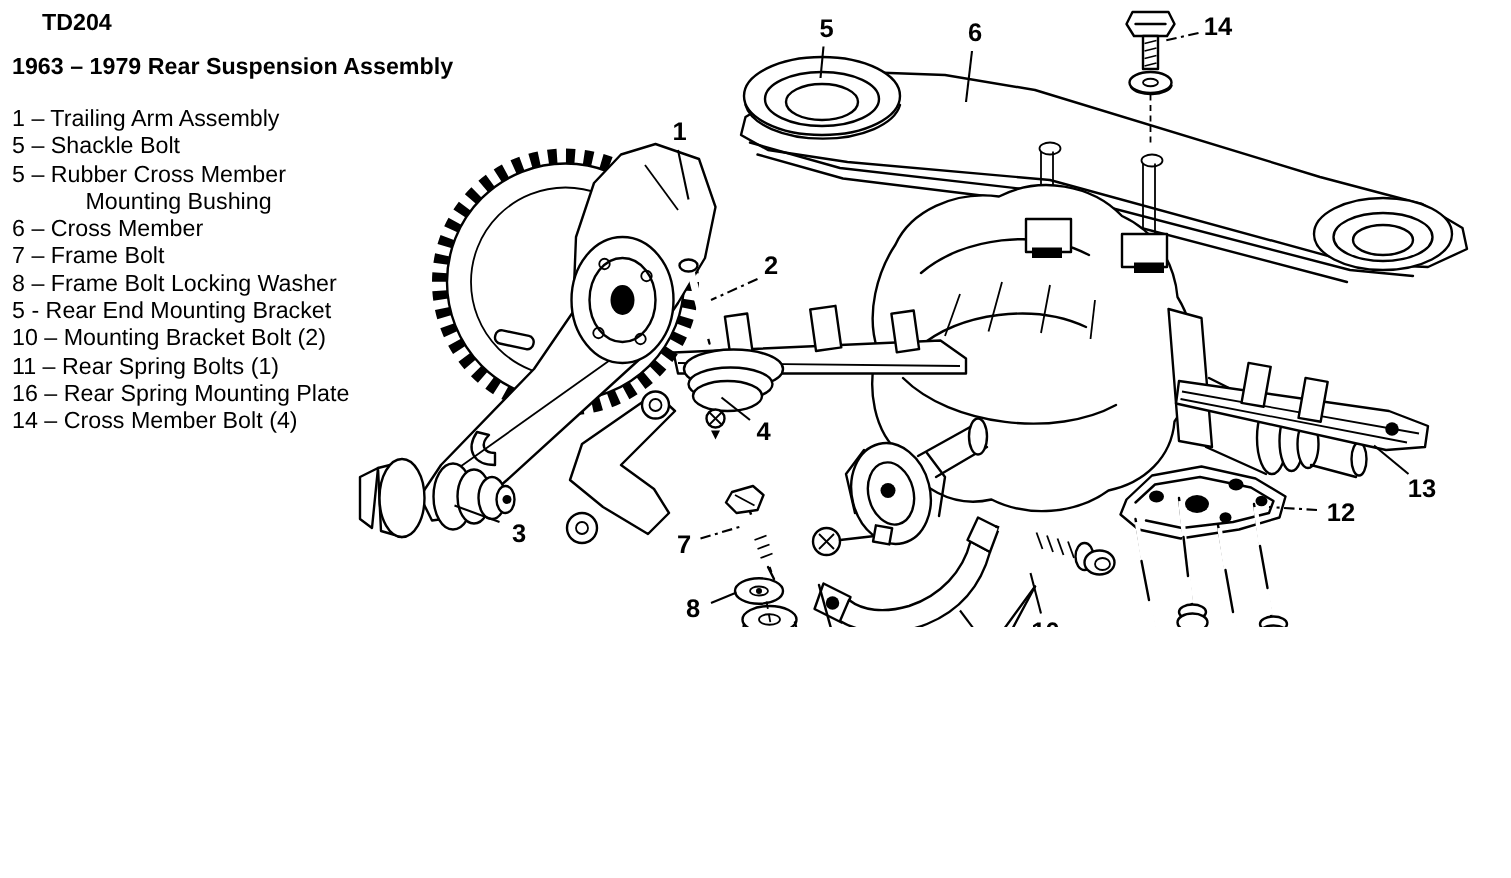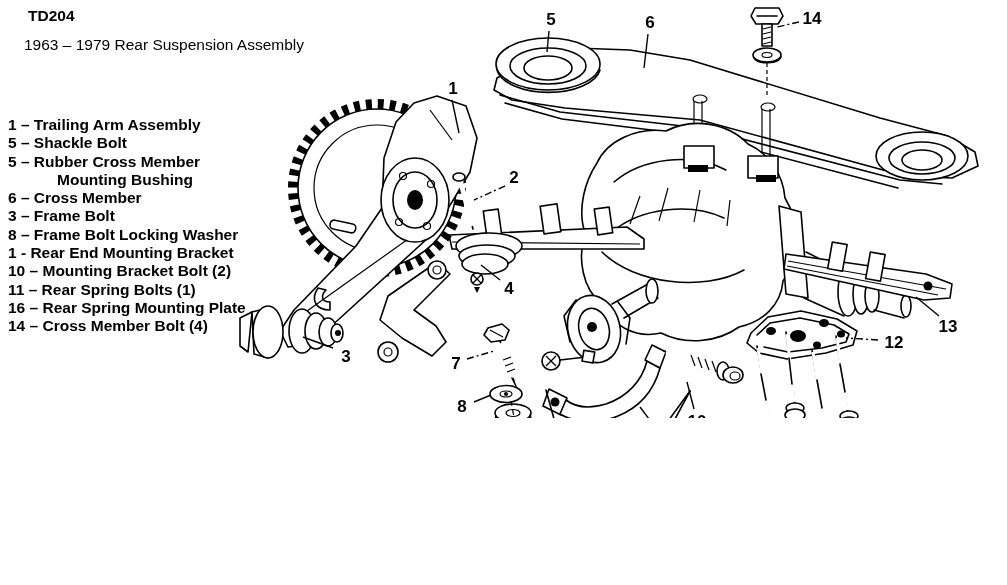--- a/index.html
+++ b/index.html
@@ -1,22 +1,22 @@
 <!DOCTYPE html>
 <html><head>
 <meta charset="utf-8">
 <style>
   html,body{margin:0;padding:0;background:#ffffff;}
   #page{
     position:relative;width:1007px;height:418px;background:#ffffff;
     font-family:"Liberation Sans",sans-serif;color:#000;overflow:hidden;
   }
   .doc-code{position:absolute;left:28px;top:7px;font-size:15.5px;font-weight:bold;}
-  .doc-title{position:absolute;left:24px;top:36px;font-size:15.5px;font-weight:normal;white-space:nowrap;}
-  #parts-list{position:absolute;left:8px;top:71px;font-size:15.5px;font-weight:bold;line-height:18.3px;white-space:nowrap;margin-top:45px;}
+  .doc-title{position:absolute;left:8px;top:36px;font-size:15.5px;font-weight:bold;white-space:nowrap;}
+  #parts-list{position:absolute;left:8px;top:71px;font-size:15.5px;font-weight:normal;line-height:18.3px;white-space:nowrap;}
   .parts-line.indent{padding-left:49px;}
   #diagram-svg{position:absolute;left:0;top:0;}
   
   .ln{stroke:#000;stroke-width:1.6;fill:none;stroke-linecap:round;stroke-linejoin:round;}
   .lnW{stroke:#000;stroke-width:1.6;fill:#fff;stroke-linejoin:round;}
   .lnT{stroke:#000;stroke-width:1.2;fill:none;}
   .dk{fill:#000;stroke:none;}
   .leader{stroke:#000;stroke-width:1.4;fill:none;}
   .leader.dashed{stroke-dasharray:7 3 2 3;}
   .callout-num{font-family:"Liberation Sans",sans-serif;font-size:17px;font-weight:bold;fill:#000;
@@ -28,23 +28,23 @@
 <div id="page">
 
   <div class="doc-code">TD204</div>
   <div class="doc-title">1963 – 1979 Rear Suspension Assembly</div>
   <div id="parts-list">
       <div class="parts-line">1 – Trailing Arm Assembly</div>
       <div class="parts-line">5 – Shackle Bolt</div>
       <div class="parts-line">5 – Rubber Cross Member</div>
       <div class="parts-line indent">Mounting Bushing</div>
       <div class="parts-line">6 – Cross Member</div>
-      <div class="parts-line">3 – Frame Bolt</div>
+      <div class="parts-line">7 – Frame Bolt</div>
       <div class="parts-line">8 – Frame Bolt Locking Washer</div>
-      <div class="parts-line">1 - Rear End Mounting Bracket</div>
+      <div class="parts-line">5 - Rear End Mounting Bracket</div>
       <div class="parts-line">10 – Mounting Bracket Bolt (2)</div>
       <div class="parts-line">11 – Rear Spring Bolts (1)</div>
       <div class="parts-line">16 – Rear Spring Mounting Plate</div>
       <div class="parts-line">14 – Cross Member Bolt (4)</div>
     </div>
 
   <svg id="diagram-svg" width="1007" height="585" viewBox="0 0 1007 585" xmlns="http://www.w3.org/2000/svg">
 
     <g>
       <path class="lnW" d="M497,78 L530,58 L575,48 L630,50 L690,60 L880,118 L948,136 L975,152 L978,166 L952,178 L905,176 L700,120 L565,108 L512,100 L494,90 Z"></path>

